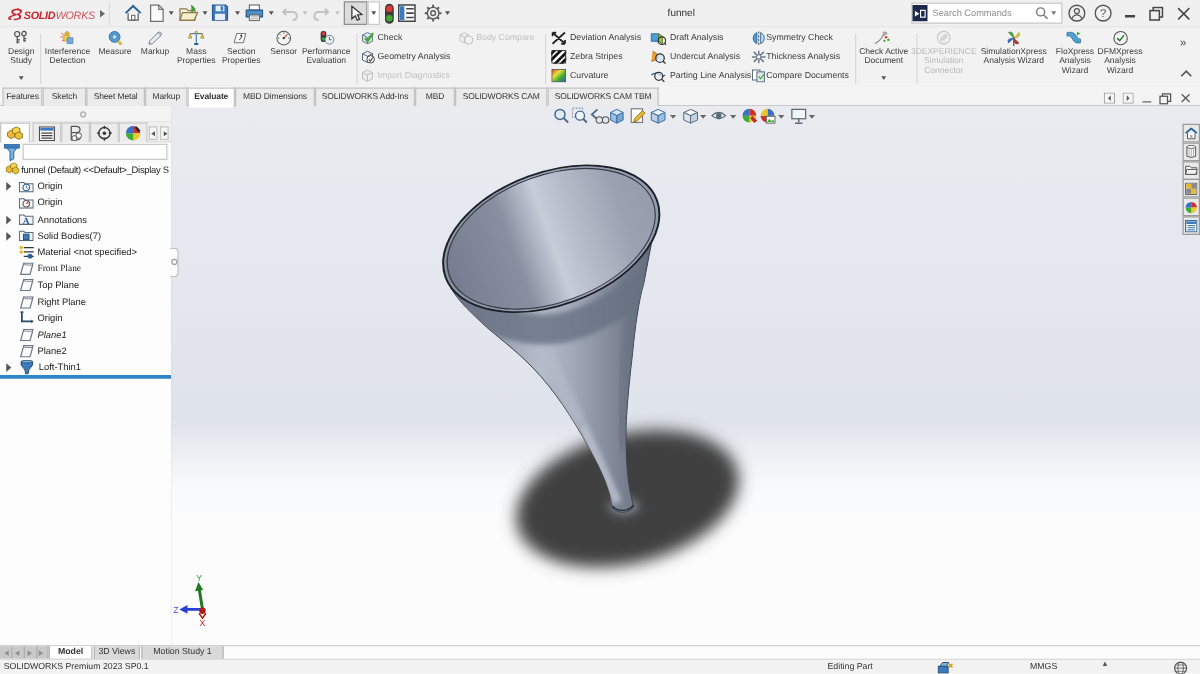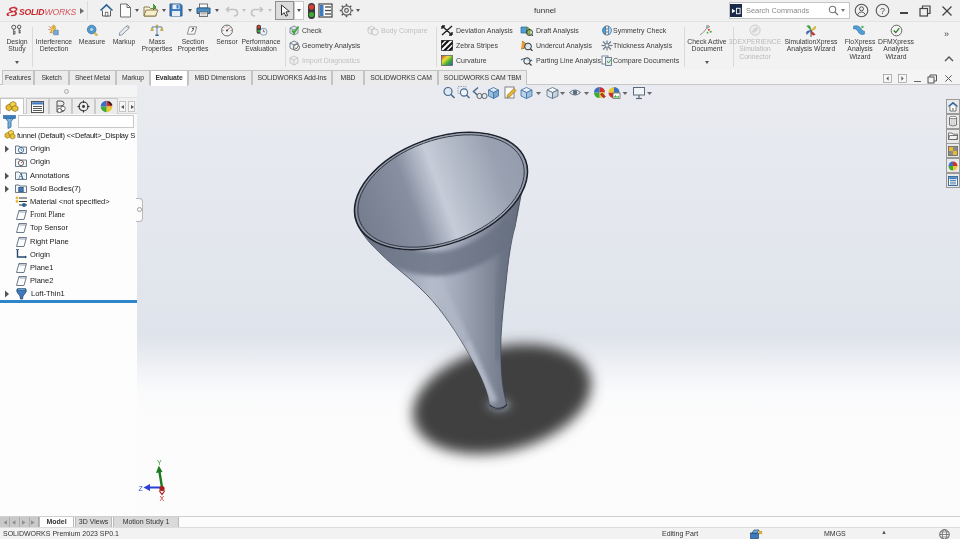--- a/index.html
+++ b/index.html
@@ -543,40 +543,40 @@
     <svg class="abs" style="left:16px;top:125px;" width="11" height="10" viewBox="0 0 11 10">
         <path d="M3 0.5 H10.5 L8 9.5 H0.5 Z" fill="none" stroke="#6a7a8a" stroke-width="1"></path>
         <path d="M3 0.5 L4 2 H10" fill="none" stroke="#6a7a8a" stroke-width="0.7"></path>
       </svg>
     <div class="treerow" style="left:30px;top:125px;font-family:Liberation Serif, serif;">Front Plane</div>
 
     <svg class="abs" style="left:16px;top:138px;" width="11" height="10" viewBox="0 0 11 10">
         <path d="M3 0.5 H10.5 L8 9.5 H0.5 Z" fill="none" stroke="#6a7a8a" stroke-width="1"></path>
         <path d="M3 0.5 L4 2 H10" fill="none" stroke="#6a7a8a" stroke-width="0.7"></path>
       </svg>
-    <div class="treerow" style="left:30px;top:138px;">Top Sensor</div>
+    <div class="treerow" style="left:30px;top:138px;">Top Plane</div>
 
     <svg class="abs" style="left:16px;top:152px;" width="11" height="10" viewBox="0 0 11 10">
         <path d="M3 0.5 H10.5 L8 9.5 H0.5 Z" fill="none" stroke="#6a7a8a" stroke-width="1"></path>
         <path d="M3 0.5 L4 2 H10" fill="none" stroke="#6a7a8a" stroke-width="0.7"></path>
       </svg>
     <div class="treerow" style="left:30px;top:152px;">Right Plane</div>
 
     <svg class="abs" style="left:16px;top:164px;" width="11" height="11" viewBox="0 0 11 11">
         <path d="M1.5 0.5 V8 H9.5" fill="none" stroke="#24486a" stroke-width="1.4"></path>
         <path d="M9 6.5 L11 8 L9 9.5 Z" fill="#24486a"></path>
         <path d="M0 0.8 L1.5 0 L3 0.8" fill="none" stroke="#24486a" stroke-width="0.8"></path>
       </svg>
     <div class="treerow" style="left:30px;top:165px;">Origin</div>
 
     <svg class="abs" style="left:16px;top:178px;" width="11" height="10" viewBox="0 0 11 10">
         <path d="M3 0.5 H10.5 L8 9.5 H0.5 Z" fill="none" stroke="#6a7a8a" stroke-width="1"></path>
         <path d="M3 0.5 L4 2 H10" fill="none" stroke="#6a7a8a" stroke-width="0.7"></path>
       </svg>
-    <div class="treerow" style="left:30px;top:178px;">Plane1</div>
+    <div class="treerow" style="left:30px;top:178px;font-style:italic;">Plane1</div>
 
     <svg class="abs" style="left:16px;top:191px;" width="11" height="10" viewBox="0 0 11 10">
         <path d="M3 0.5 H10.5 L8 9.5 H0.5 Z" fill="none" stroke="#6a7a8a" stroke-width="1"></path>
         <path d="M3 0.5 L4 2 H10" fill="none" stroke="#6a7a8a" stroke-width="0.7"></path>
       </svg>
     <div class="treerow" style="left:30px;top:191px;">Plane2</div>
 
     <svg class="abs" style="left:4px;top:205px;" width="6" height="8" viewBox="0 0 6 8">
         <path d="M1 0.5 L5 4 L1 7.5 Z" fill="#555"></path>
       </svg>

